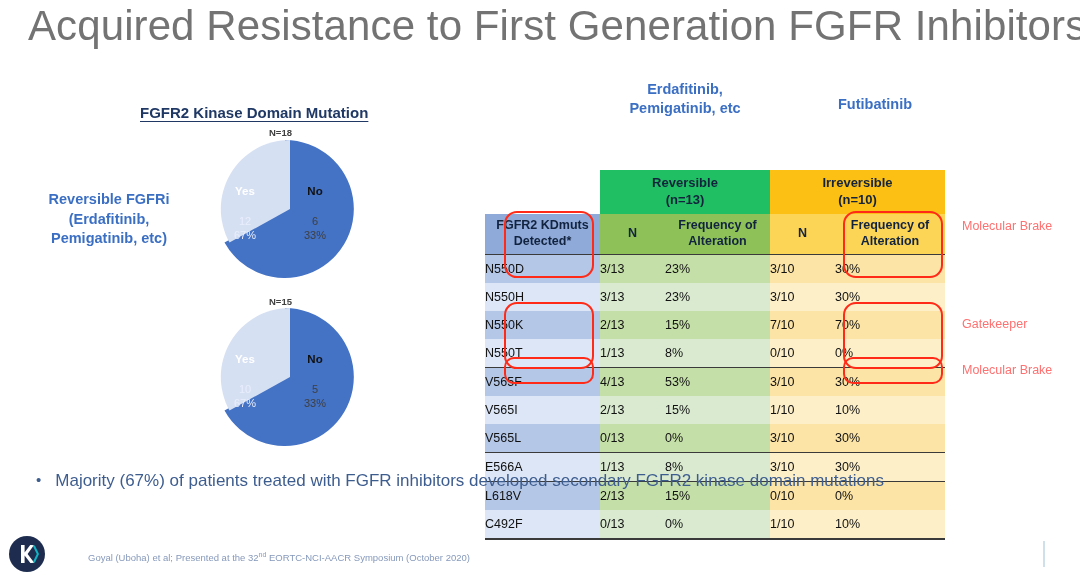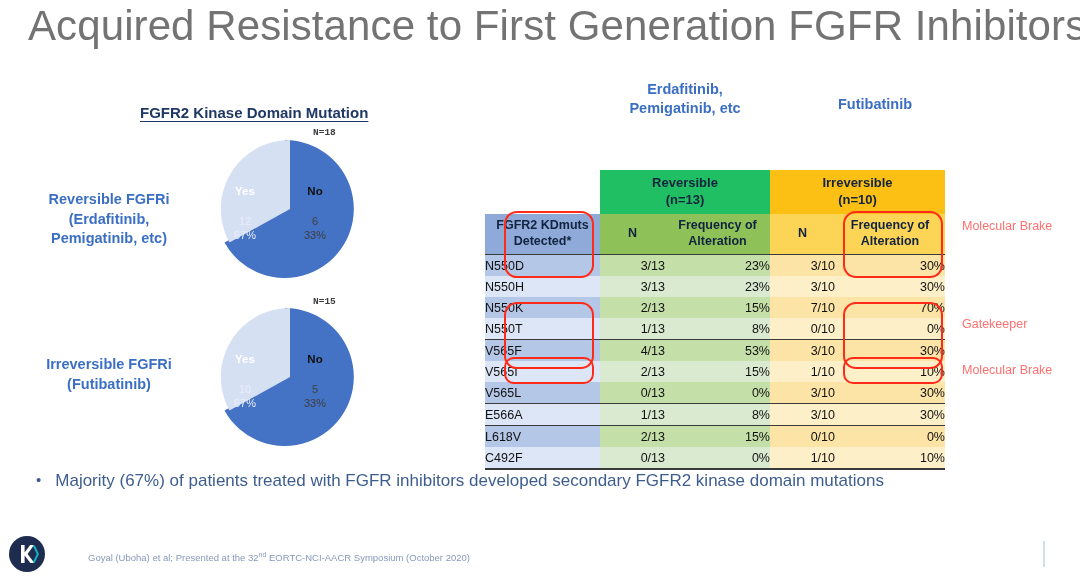--- a/index.html
+++ b/index.html
@@ -40,22 +40,21 @@
   #lbl-reversible{left:14px;top:190px;width:190px;}
   #lbl-irreversible{left:14px;top:355px;width:190px;}
 
   .pie-wrap{position:absolute;}
   #pie1{left:213px;top:137px;width:144px;height:144px;}
   #pie2{left:213px;top:305px;width:144px;height:144px;}
 
   .nlabel{
     position:absolute;
     font-size:9.5px;font-weight:bold;color:#3f3f3f;
-    font-family:Liberation Mono, monospace;
-    margin-left:44px;
+    font-family:Liberation Sans, sans-serif;
   }
   #n1{left:269px;top:127px;}
   #n2{left:269px;top:296px;}
 
   .slice-txt{position:absolute;text-align:center;font-family:"Liberation Sans",sans-serif;}
   .slice-txt .hdr{font-size:11.5px;font-weight:bold;line-height:1.2;}
   .slice-txt .val{font-size:11px;line-height:1.25;}
   .yes-txt{color:#ffffff;}
   .yes-txt .val{color:#e9eefb;}
   .no-txt{color:#111111;}
@@ -87,21 +86,21 @@
     text-align:center;line-height:1.3;
   }
   .sub-mut{
     background:#8faad8;color:#11233f;font-weight:bold;font-size:12.5px;
     text-align:center;line-height:1.25;
   }
   .sub-g{background:#8ec258;color:#11233f;font-weight:bold;font-size:12.5px;text-align:center;line-height:1.25;}
   .sub-y{background:#fcd456;color:#11233f;font-weight:bold;font-size:12.5px;text-align:center;line-height:1.25;}
 
   td.mut{font-size:12.5px;text-align:left;color:#111;height:21px;}
-  td.num{font-size:12.5px;text-align:right;color:#111;height:21px;}
+  td.num{font-size:12.5px;text-align:left;color:#111;height:28px;}
   .mut-a{background:#b4c7e7;}
   .mut-b{background:#dce6f6;}
   .g-a{background:#c5dfa8;}
   .g-b{background:#d9ead0;}
   .y-a{background:#fce3a6;}
   .y-b{background:#fdefc8;}
   .grp-end td{border-bottom:1.6px solid #3a3a3a;}
   .hdr-end td{border-bottom:1.6px solid #3a3a3a;}
   .tbl-end td{border-bottom:2px solid #3a3a3a;}
 
@@ -150,21 +149,20 @@
 </head>
 <body>
 
 <div class="slide">
 
   <div class="title">Acquired Resistance to First Generation FGFR Inhibitors</div>
 
   <div class="left-heading">FGFR2 Kinase Domain Mutation</div>
 
   <div class="group-label" id="lbl-reversible">Reversible FGFRi<br>(Erdafitinib,<br>Pemigatinib, etc)</div>
-  <div class="group-label" id="lbl-irreversible">Irreversible FGFRi<br>(Futibatinib)</div>
 
   <div class="nlabel" id="n1">N=18</div>
   <div class="nlabel" id="n2">N=15</div>
 
   <div class="pie-wrap" id="pie1">
     <svg viewBox="0 0 144 144" width="144" height="144">
 
       <path d="M72 72 L72 3 A69 69 0 1 1 11.5 105.5 Z" fill="#4472c4"></path>
 
       <path d="M77 72 L16.5 105.5 A69 69 0 0 1 77 3 Z" fill="#d6e0f3"></path>

